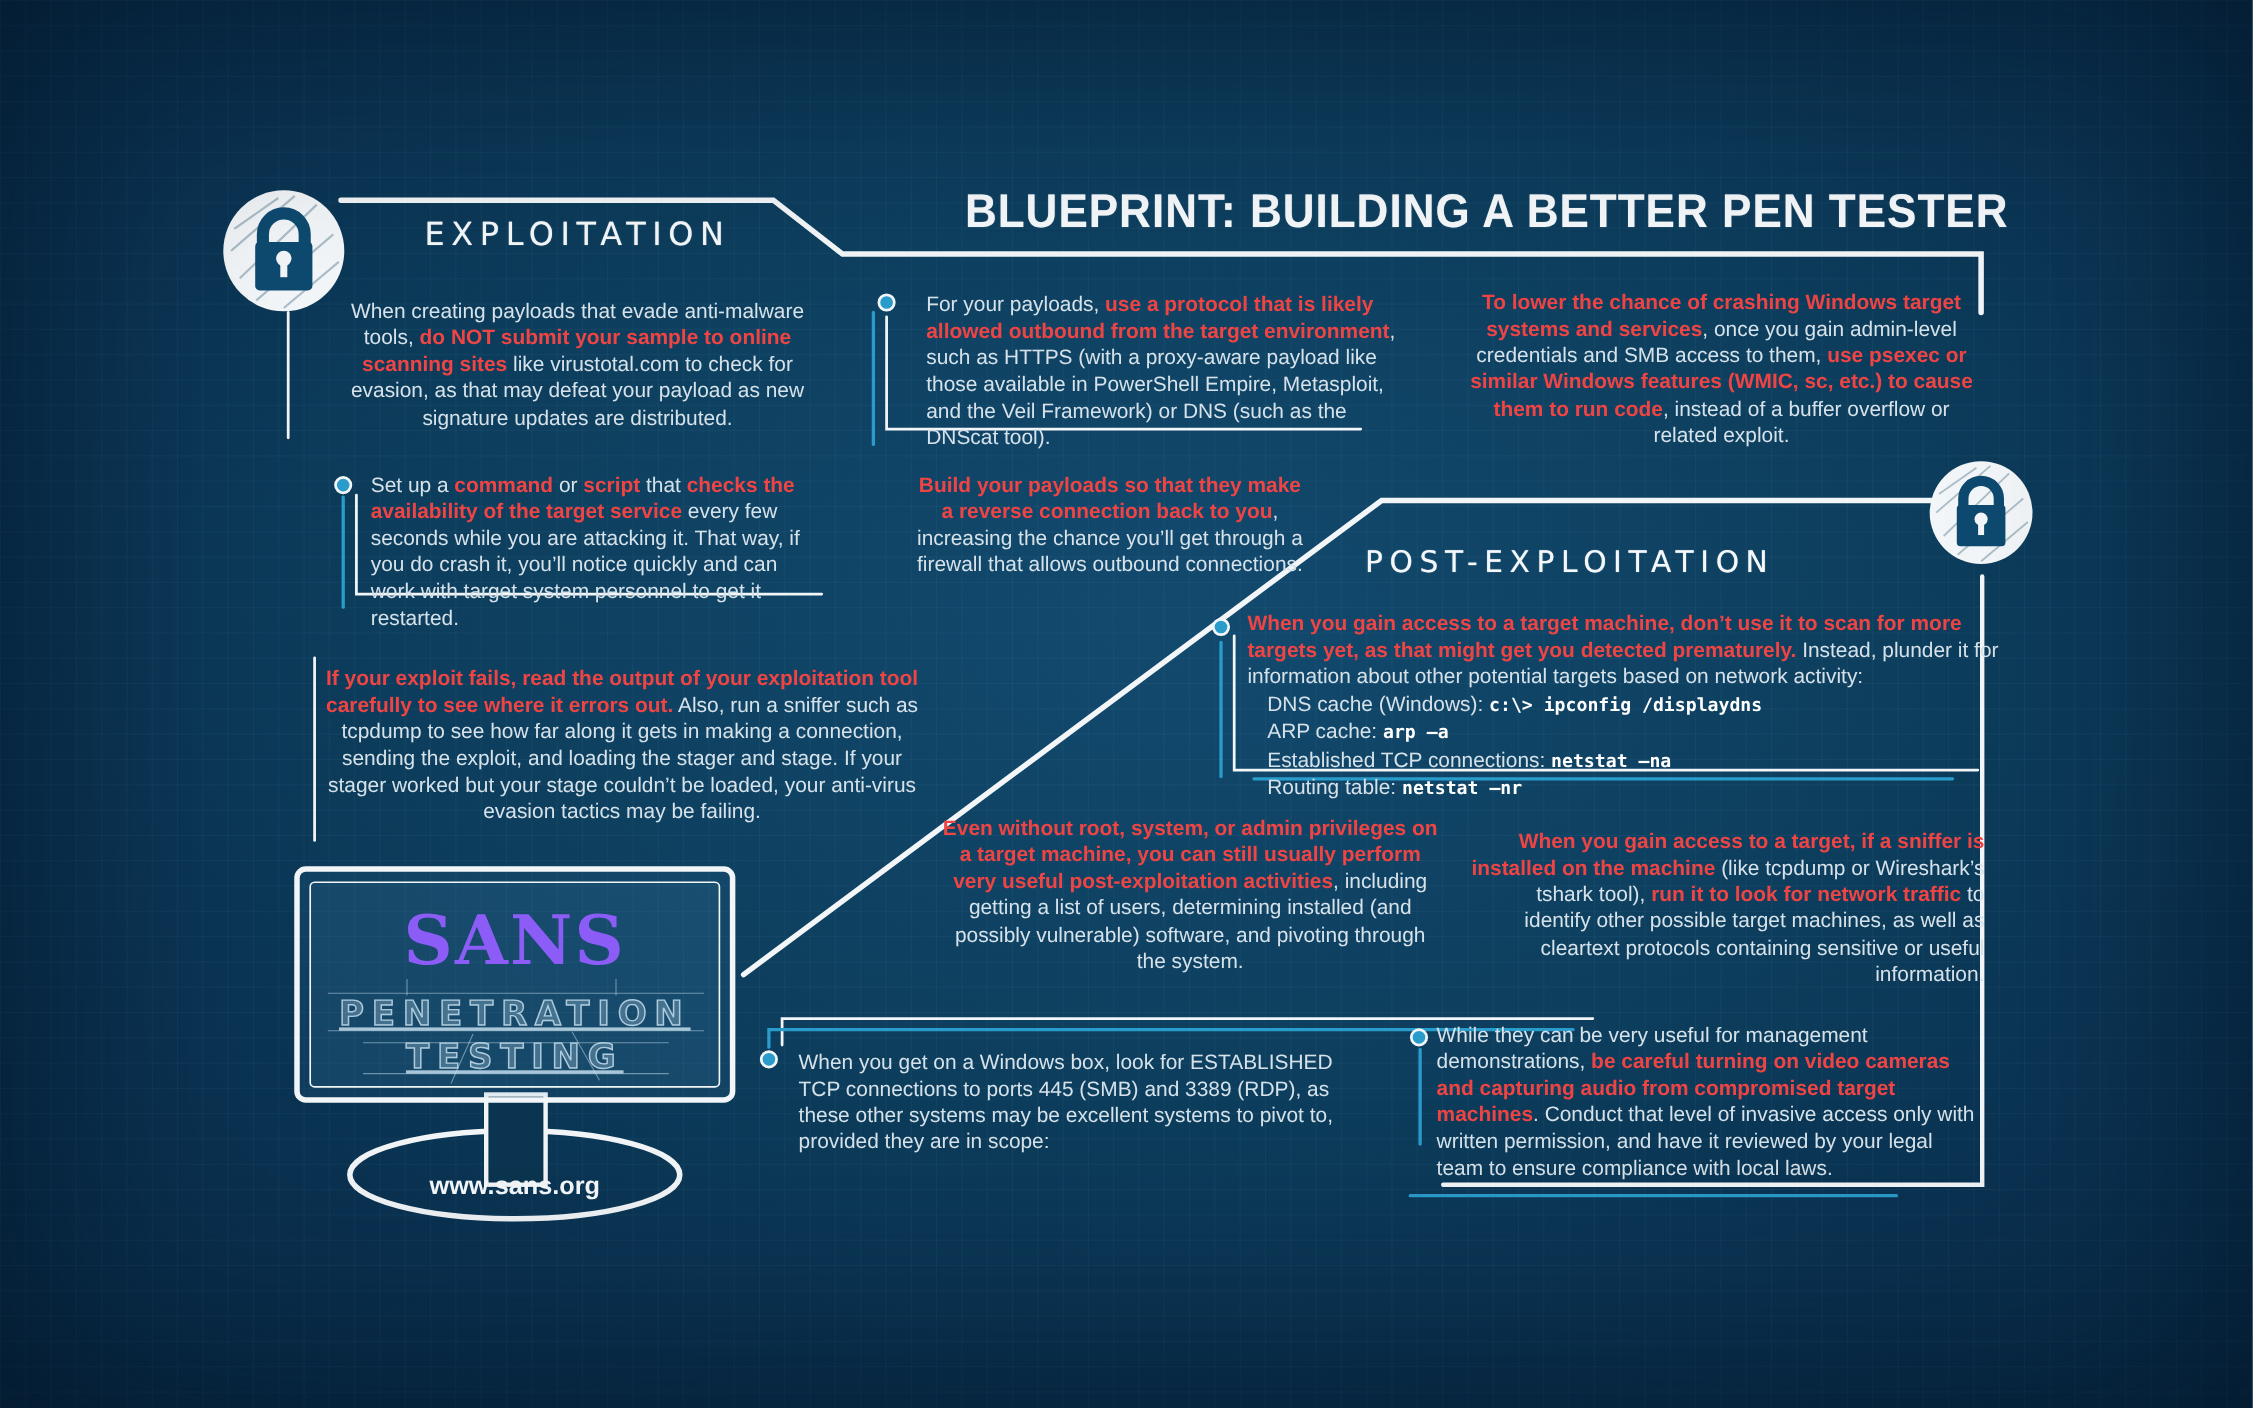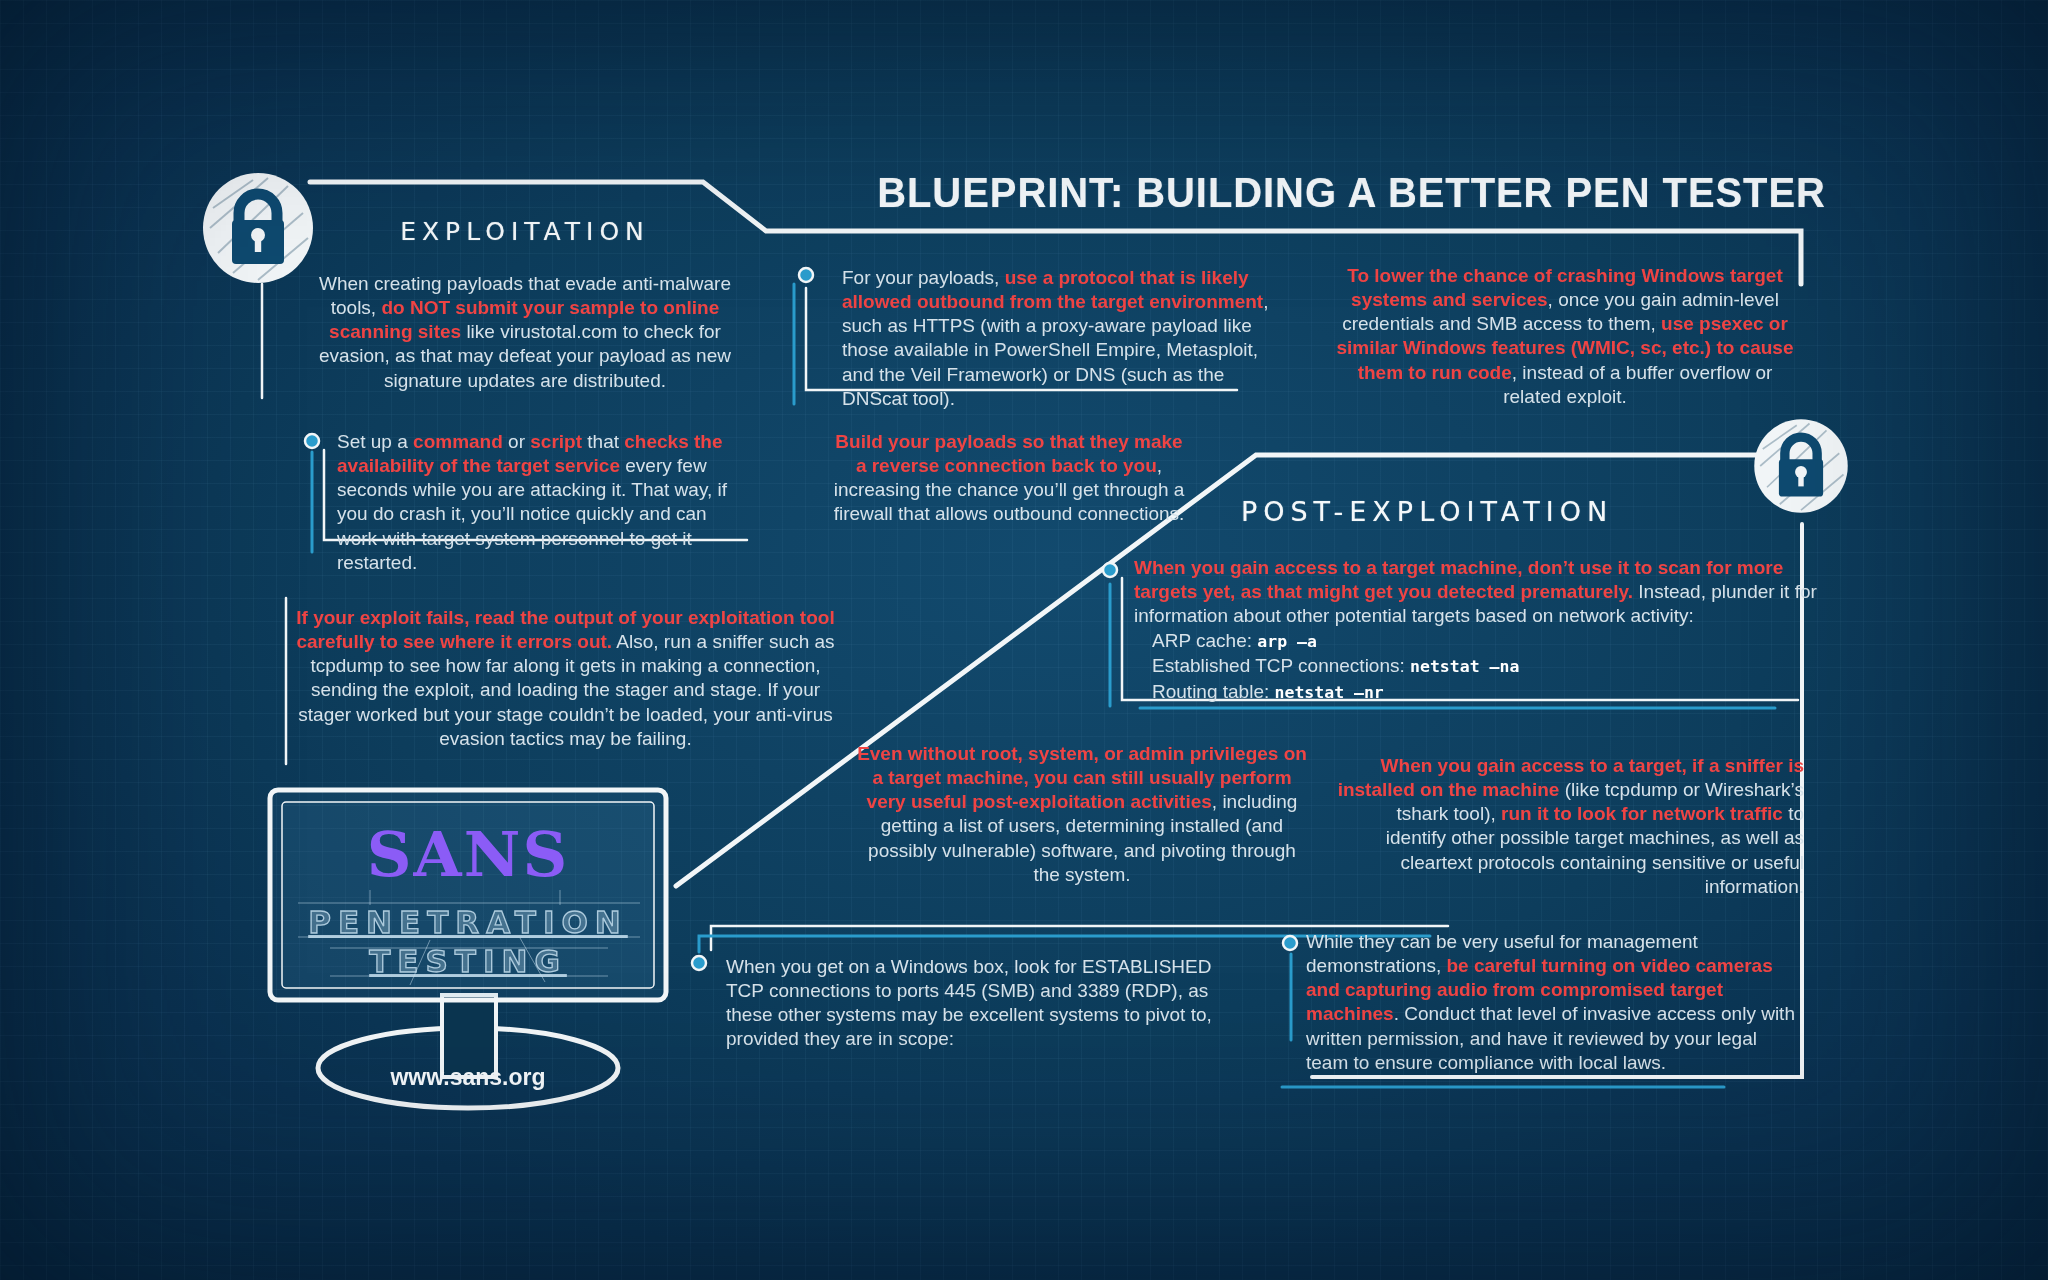--- a/index.html
+++ b/index.html
@@ -116,21 +116,21 @@
         <path d="M330,976 H608"></path>
       <path d="M370,890 V905"></path>
         <path d="M560,890 V905"></path>
         <path d="M430,940 L410,985"></path>
       <path d="M520,938 L545,982"></path>
     </g>
   </g>
 </svg>
 
 <div class="title" style="left:845px;top:168px;width:920px;font-size:43px;">BLUEPRINT: BUILDING A BETTER PEN TESTER</div>
-<div class="hdr" style="left:330px;top:217px;width:390px;font-size:25px;">EXPLOITATION</div>
+<div class="hdr" style="left:330px;top:196px;width:390px;font-size:29px;">EXPLOITATION</div>
 <div class="hdr" style="left:1132px;top:496px;width:590px;font-size:27px;">POST-EXPLOITATION</div>
 
 <div class="tip center" style="left:300px;top:272px;width:450px;">
     <p><span>When creating payloads that evade anti-malware tools, </span><span class="b">do NOT submit your sample to online scanning sites</span><span> like virustotal.com to check for evasion, as that may defeat your payload as new signature updates are distributed.</span></p>
   </div>
 <div class="tip" style="left:337px;top:430px;width:414px;">
     <p><span>Set up a </span><span class="b">command</span><span> or </span><span class="b">script</span><span> that </span><span class="b">checks the availability of the target service</span><span> every few seconds while you are attacking it. That way, if you do crash it, you’ll notice quickly and can work with target system personnel to get it restarted.</span></p>
   </div>
 <div class="tip center" style="left:293px;top:606px;width:545px;">
     <p><span class="b">If your exploit fails, read the output of your exploitation tool carefully to see where it errors out.</span><span> Also, run a sniffer such as tcpdump to see how far along it gets in making a connection, sending the exploit, and loading the stager and stage. If your stager worked but your stage couldn’t be loaded, your anti-virus evasion tactics may be failing.</span></p>
@@ -140,20 +140,21 @@
   </div>
 <div class="tip center" style="left:833px;top:430px;width:352px;">
     <p><span class="b">Build your payloads so that they make a reverse connection back to you</span><span>, increasing the chance you’ll get through a firewall that allows outbound connections.</span></p>
   </div>
 <div class="tip center" style="left:1330px;top:264px;width:470px;">
     <p><span class="b">To lower the chance of crashing Windows target systems and services</span><span>, once you gain admin-level credentials and SMB access to them, </span><span class="b">use psexec or similar Windows features (WMIC, sc, etc.) to cause them to run code</span><span>, instead of a buffer overflow or related exploit.</span></p>
   </div>
 
 <div class="tip indent" style="left:1134px;top:556px;width:686px;">
     <p><span class="b">When you gain access to a target machine, don’t use it to scan for more targets yet, as that might get you detected prematurely.</span><span> Instead, plunder it for information about other potential targets based on network activity:</span></p>
+    <div class="cmdline"><span class="lbl">DNS cache (Windows): </span><span class="cmd">c:\&gt; ipconfig /displaydns</span></div>
     <div class="cmdline"><span class="lbl">ARP cache: </span><span class="cmd">arp –a</span></div>
     <div class="cmdline"><span class="lbl">Established TCP connections: </span><span class="cmd">netstat –na</span></div>
     <div class="cmdline"><span class="lbl">Routing table: </span><span class="cmd">netstat –nr</span></div>
   </div>
 <div class="tip center" style="left:856px;top:742px;width:452px;">
     <p><span class="b">Even without root, system, or admin privileges on a target machine, you can still usually perform very useful post-exploitation activities</span><span>, including getting a list of users, determining installed (and possibly vulnerable) software, and pivoting through the system.</span></p>
   </div>
 <div class="tip center" style="left:1336px;top:754px;width:468px;text-align:right;">
     <p><span class="b">When you gain access to a target, if a sniffer is installed on the machine</span><span> (like tcpdump or Wireshark’s tshark tool), </span><span class="b">run it to look for network traffic</span><span> to identify other possible target machines, as well as cleartext protocols containing sensitive or useful information.</span></p>
   </div>

